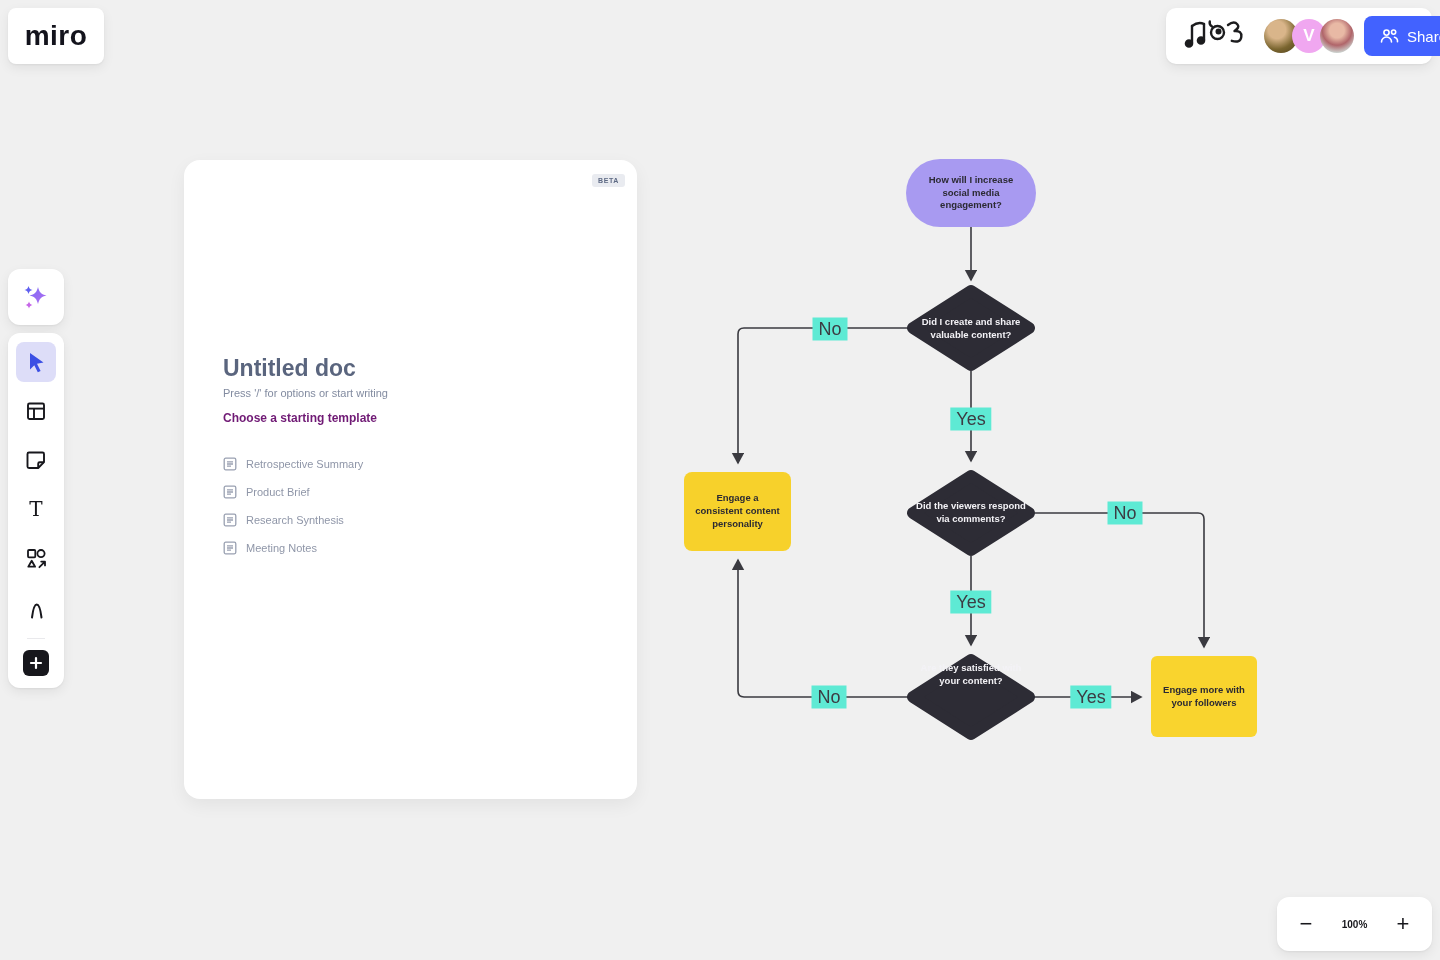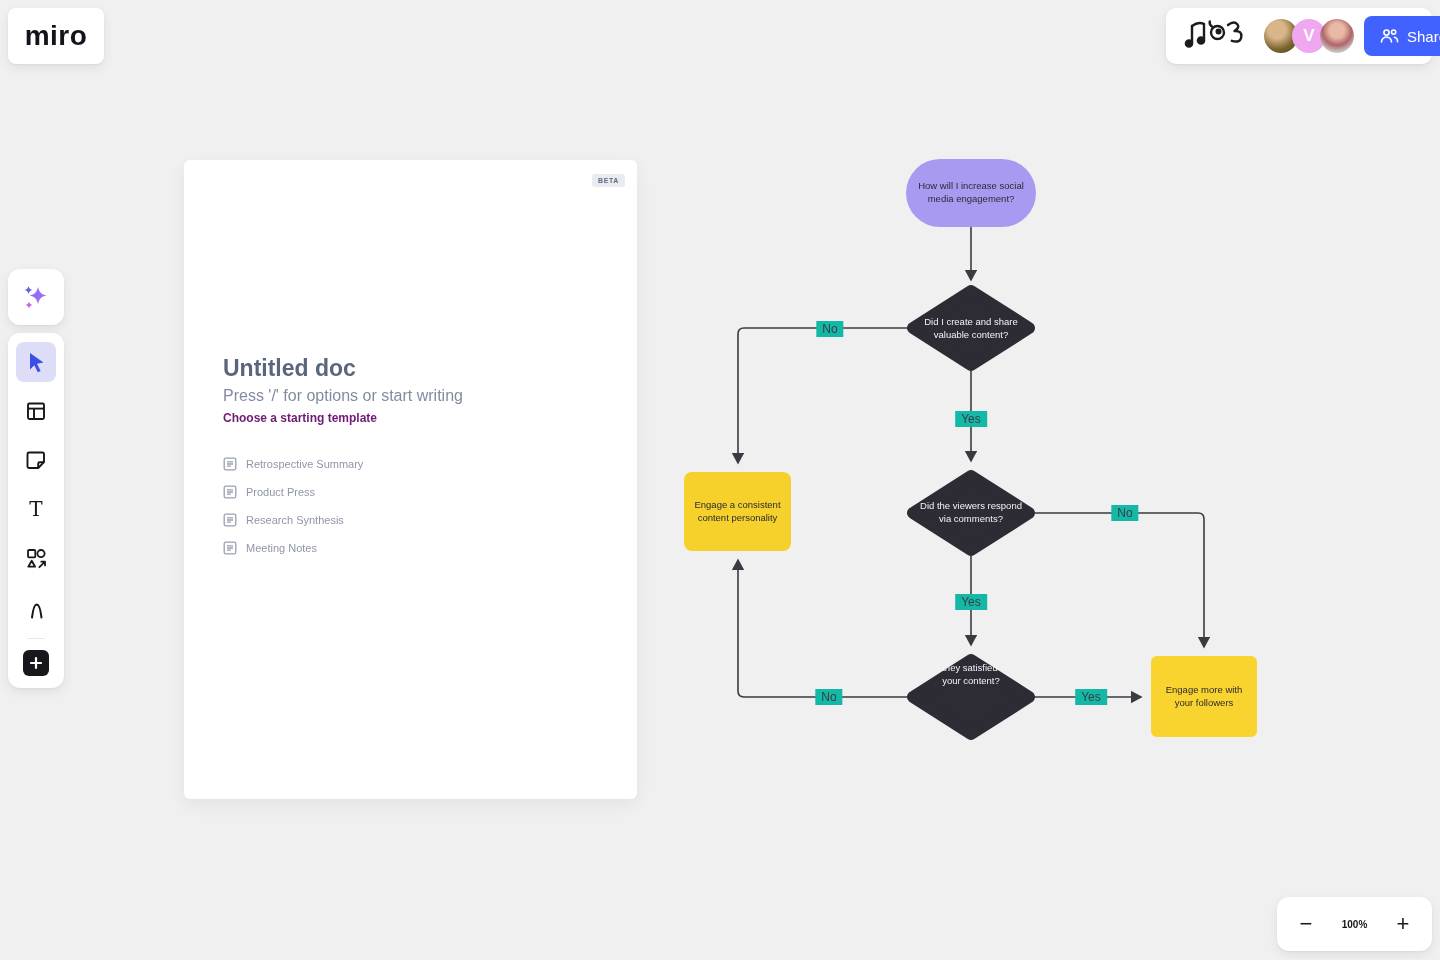--- a/index.html
+++ b/index.html
@@ -42,39 +42,39 @@
   .tools-card { left:8px; top:333px; width:56px; border-radius:12px;
     display:flex; flex-direction:column; align-items:center; padding:9px 0 12px; gap:9px; }
   .tool { width:40px; height:40px; border-radius:8px; display:flex; align-items:center;
     justify-content:center; cursor:pointer; }
   .tool.active { background:#DDDDF8; }
   .tools-divider { width:18px; height:1px; background:#E9E9EC; margin:2px 0; }
   .plus-btn { width:26px; height:26px; background:#17171C; border-radius:6px;
     display:flex; align-items:center; justify-content:center; cursor:pointer; }
 
   
-  .doc-panel { left:184px; top:160px; width:453px; height:639px; border-radius:6px;
+  .doc-panel { left:184px; top:160px; width:453px; height:639px; border-radius:16px;
     box-shadow:0 6px 18px rgba(0,0,0,0.06); z-index:3; }
   .beta-badge { position:absolute; top:14px; right:12px; background:#E9EBF0; color:#5E6A84;
     font-size:7px; font-weight:700; letter-spacing:0.6px; padding:3px 6px; border-radius:3px; }
   .doc-title { position:absolute; left:39px; top:195px; font-size:23px; font-weight:700; color:#5A657E; }
-  .doc-hint { position:absolute; left:39px; top:227px; font-size:16px; color:#828BA0; }
+  .doc-hint { position:absolute; left:39px; top:227px; font-size:11px; color:#828BA0; }
   .tmpl-heading { position:absolute; left:39px; top:251px; font-size:12px; font-weight:700; color:#701a75; }
   .tmpl-list { position:absolute; left:39px; top:270px; display:flex; flex-direction:column;margin-top:20px; }
   .tmpl-item { height:28px; display:flex; align-items:center; gap:9px; cursor:pointer; }
   .tmpl-item span { font-size:11px; color:#8F96A8; }
 
   
   .flow-svg { position:absolute; left:0; top:0; z-index:1; }
   .node-text { position:absolute; z-index:2; display:flex; align-items:center; justify-content:center;
-    text-align:center; font-size:9.5px; line-height:1.35; padding:12px 8px; cursor:pointer; }
+    text-align:center; font-size:9.5px; line-height:1.35; padding:12px 8px; cursor:pointer;font-weight:bold; }
   .node-text.dark { color:#F3F2F6; }
   .node-text.light { color:#2B2A33; }
   .edge-label { position:absolute; z-index:2; transform:translate(-50%,-50%);
-    background:#14b8a6; color:#3C3C43; font-size:12px; padding:1px 6px; cursor:pointer; }
+    background:#5eead4; color:#3C3C43; font-size:18px; padding:1px 6px; cursor:pointer; }
 
   
   .zoom-card { left:1277px; top:897px; width:155px; height:54px; border-radius:12px;
     display:flex; align-items:center; justify-content:space-between; padding:0 14px; }
   .zoom-btn { border:none; background:none; font-family:inherit; font-size:22px; color:#17171C;
     cursor:pointer; width:30px; height:30px; line-height:26px; }
   .zoom-level { font-size:10px; font-weight:700; color:#17171C; cursor:pointer; }
 </style>
 </head>
 <body>
@@ -241,21 +241,21 @@
       </svg>
       <span>Retrospective Summary</span>
     </div>
     <div class="tmpl-item">
       <svg width="14" height="14" viewBox="0 0 14 14">
         <g fill="none" stroke="#99A0B1" stroke-width="1.3">
           <rect x="1.2" y="1.2" width="11.6" height="11.6" rx="1.5"></rect>
           <path d="M4,4.8 H10 M4,7 H10 M4,9.2 H8"></path>
         </g>
       </svg>
-      <span>Product Press</span>
+      <span>Product Brief</span>
     </div>
     <div class="tmpl-item">
       <svg width="14" height="14" viewBox="0 0 14 14">
         <g fill="none" stroke="#99A0B1" stroke-width="1.3">
           <rect x="1.2" y="1.2" width="11.6" height="11.6" rx="1.5"></rect>
           <path d="M4,4.8 H10 M4,7 H10 M4,9.2 H8"></path>
         </g>
       </svg>
       <span>Research Synthesis</span>
     </div>

